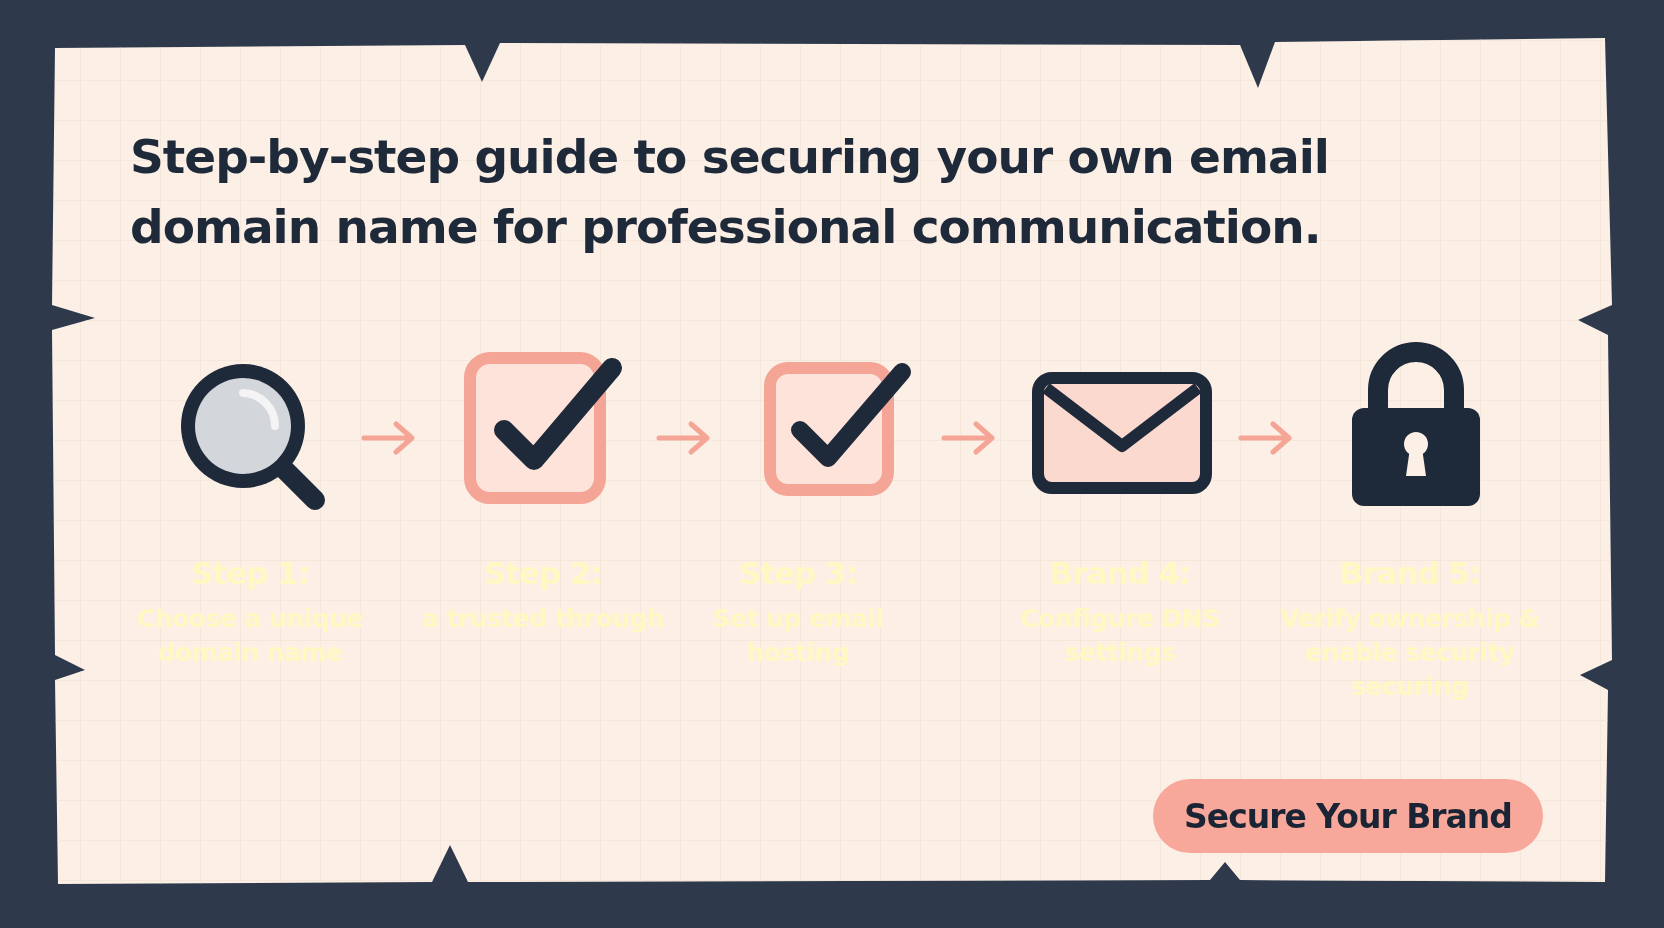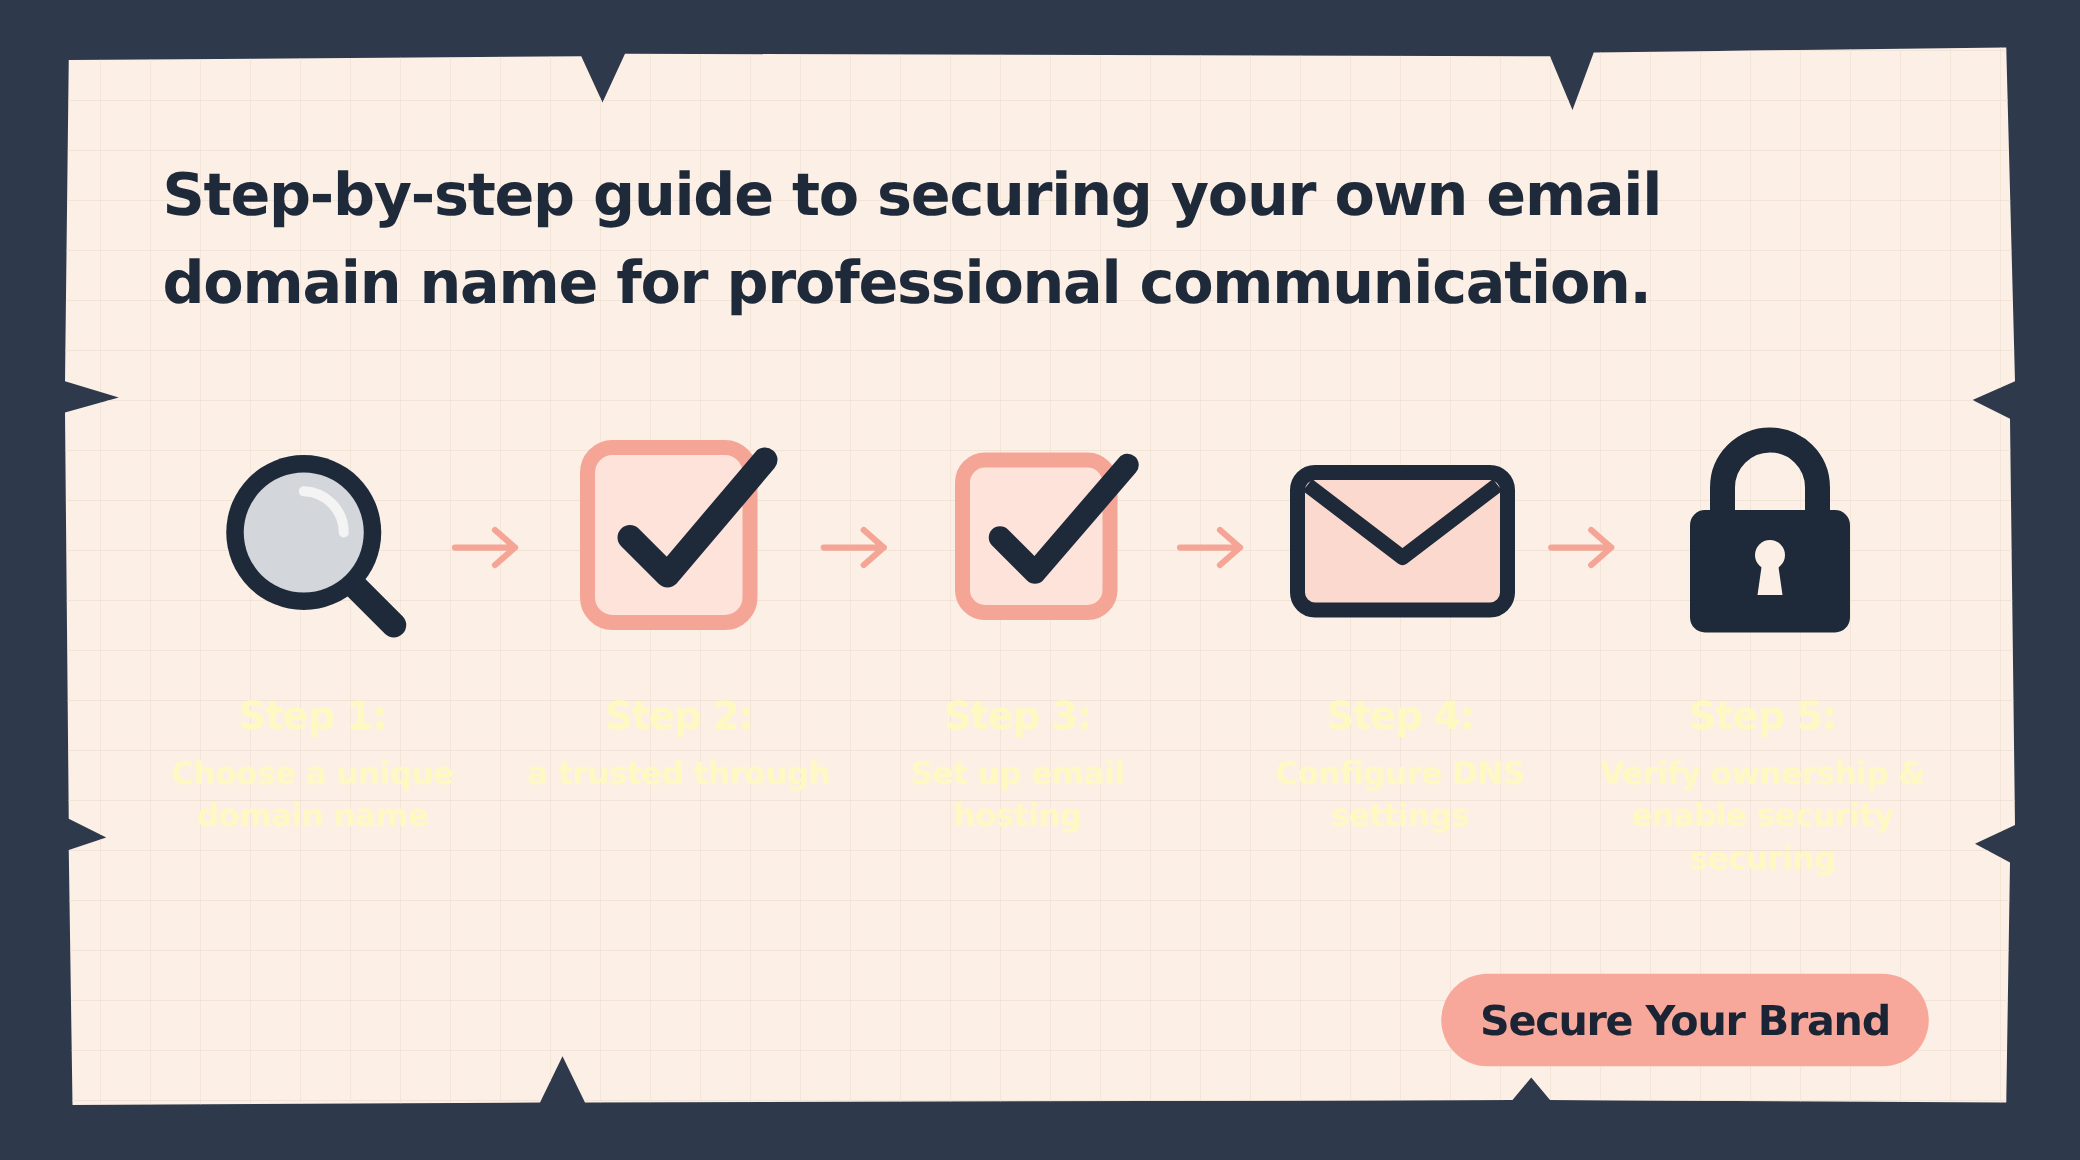--- a/index.html
+++ b/index.html
@@ -105,36 +105,36 @@
       <div>Choose a unique</div>
       <div>domain name</div>
     </div>
   </div>
   <div class="step" style="left:398px">
     <div class="label">Step 2:</div>
     <div class="desc">
       <div>a trusted through</div>
     </div>
   </div>
-  <div class="step" style="left:669px">
+  <div class="step" style="left:653px">
     <div class="label">Step 3:</div>
     <div class="desc">
       <div>Set up email</div>
       <div>hosting</div>
     </div>
   </div>
   <div class="step" style="left:975px">
-    <div class="label">Step 4:</div>
+    <div class="label">Brand 4:</div>
     <div class="desc">
       <div>Configure DNS</div>
       <div>settings</div>
     </div>
   </div>
   <div class="step" style="left:1265px">
-    <div class="label">Step 5:</div>
+    <div class="label">Brand 5:</div>
     <div class="desc">
       <div>Verify ownership &amp;</div>
       <div>enable security</div>
       <div>securing</div>
     </div>
   </div>
 
   <button class="cta">Secure Your Brand</button>
 </div>
 

